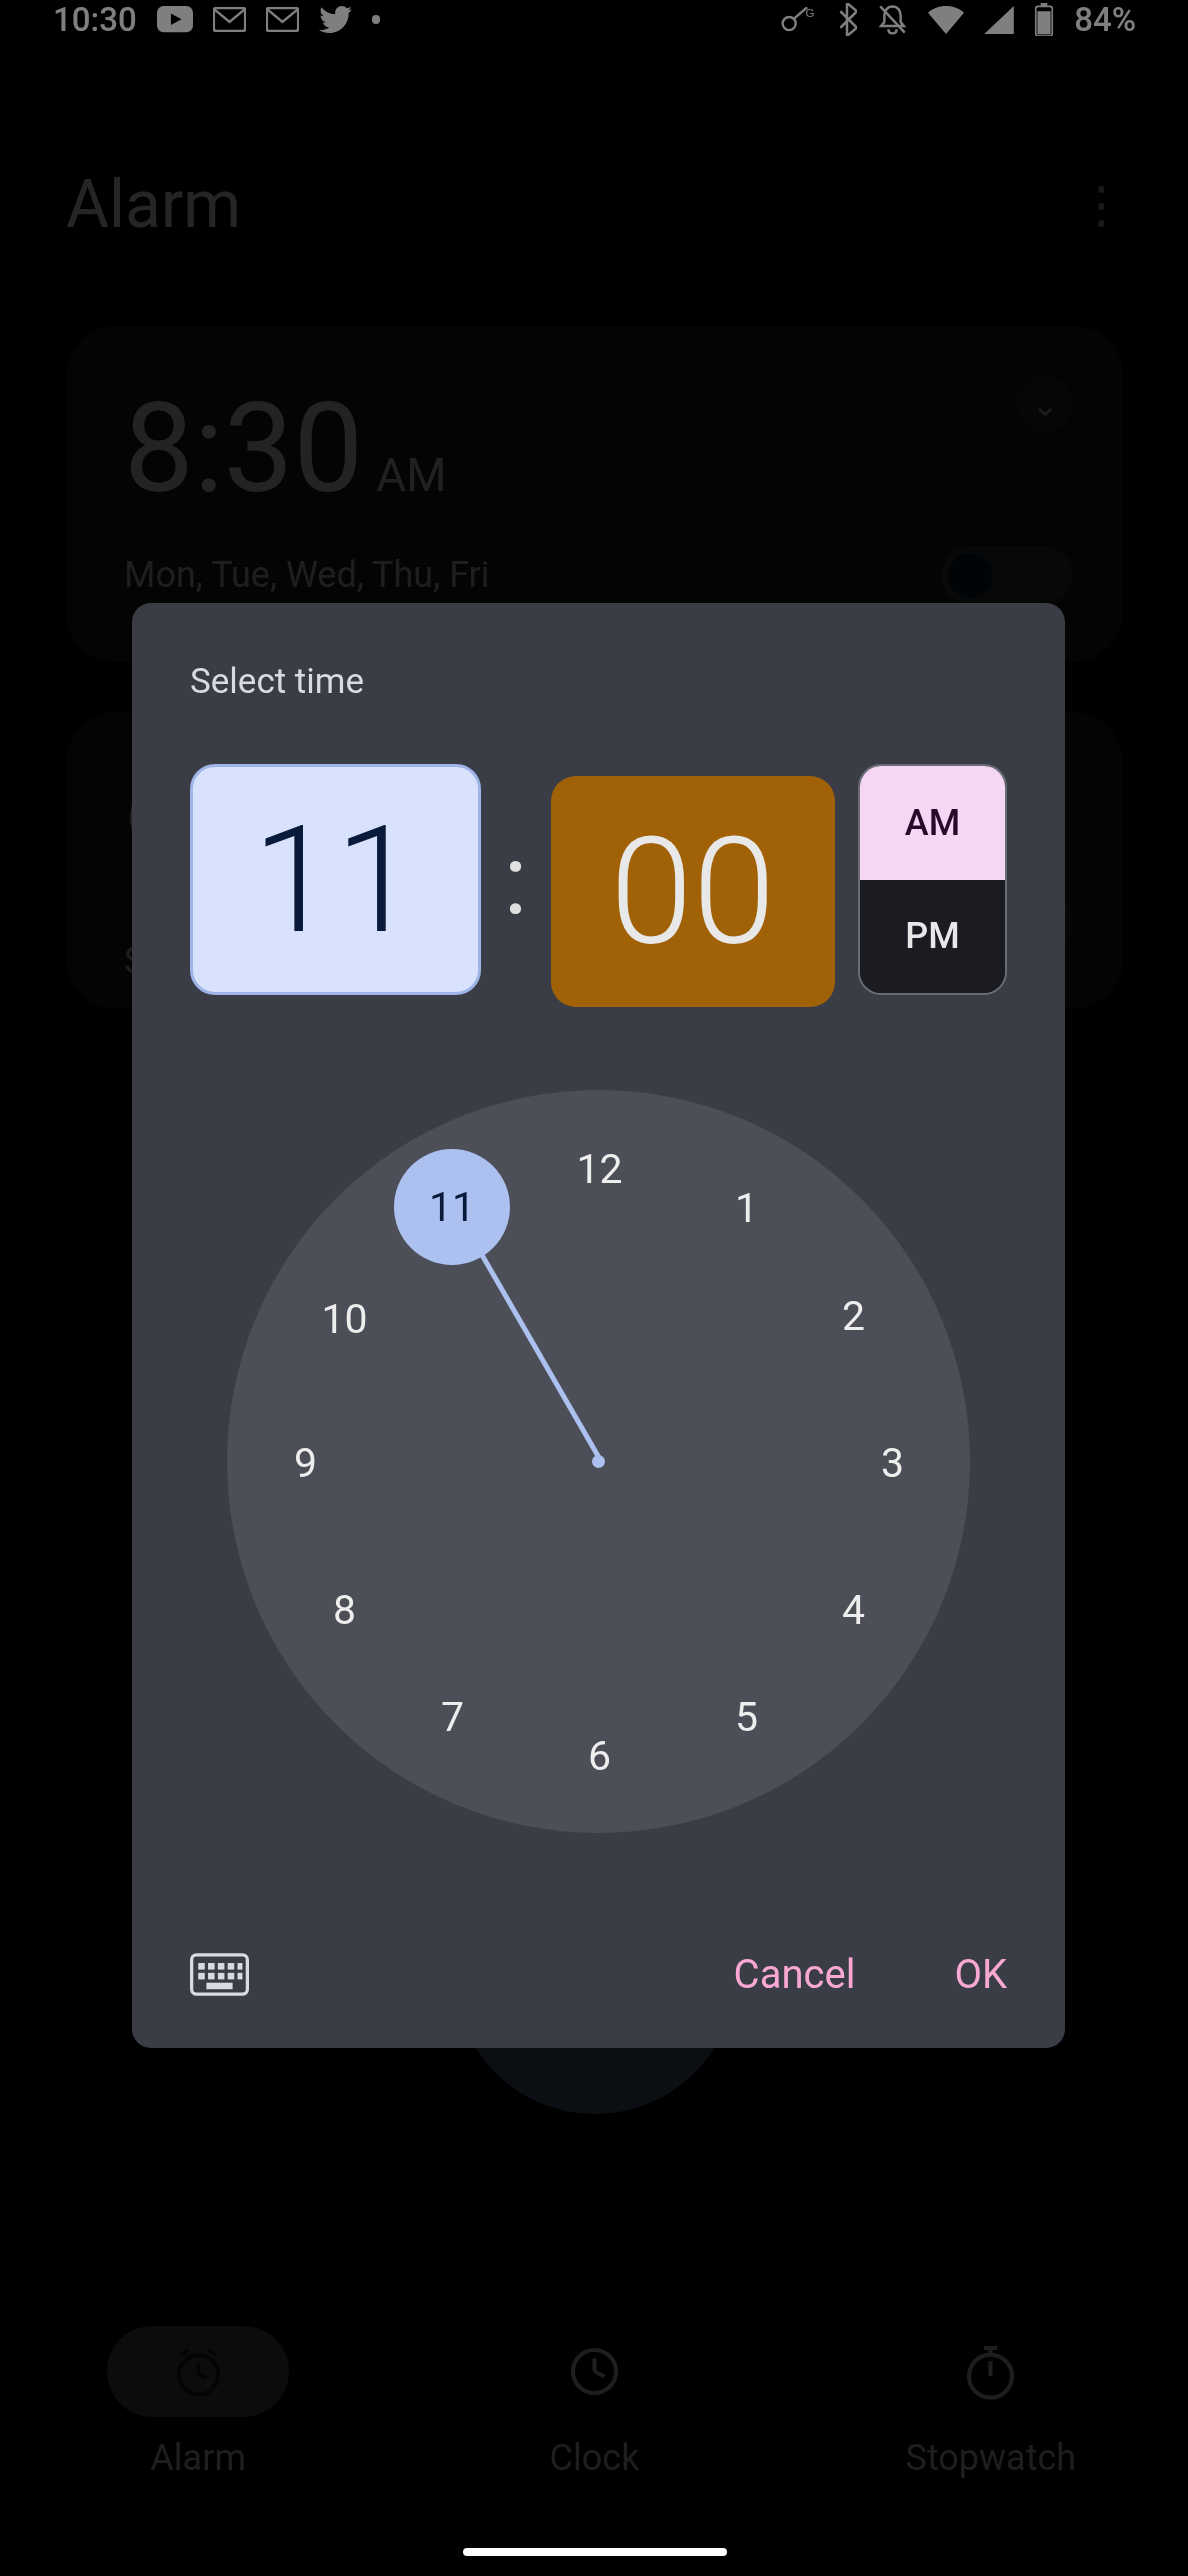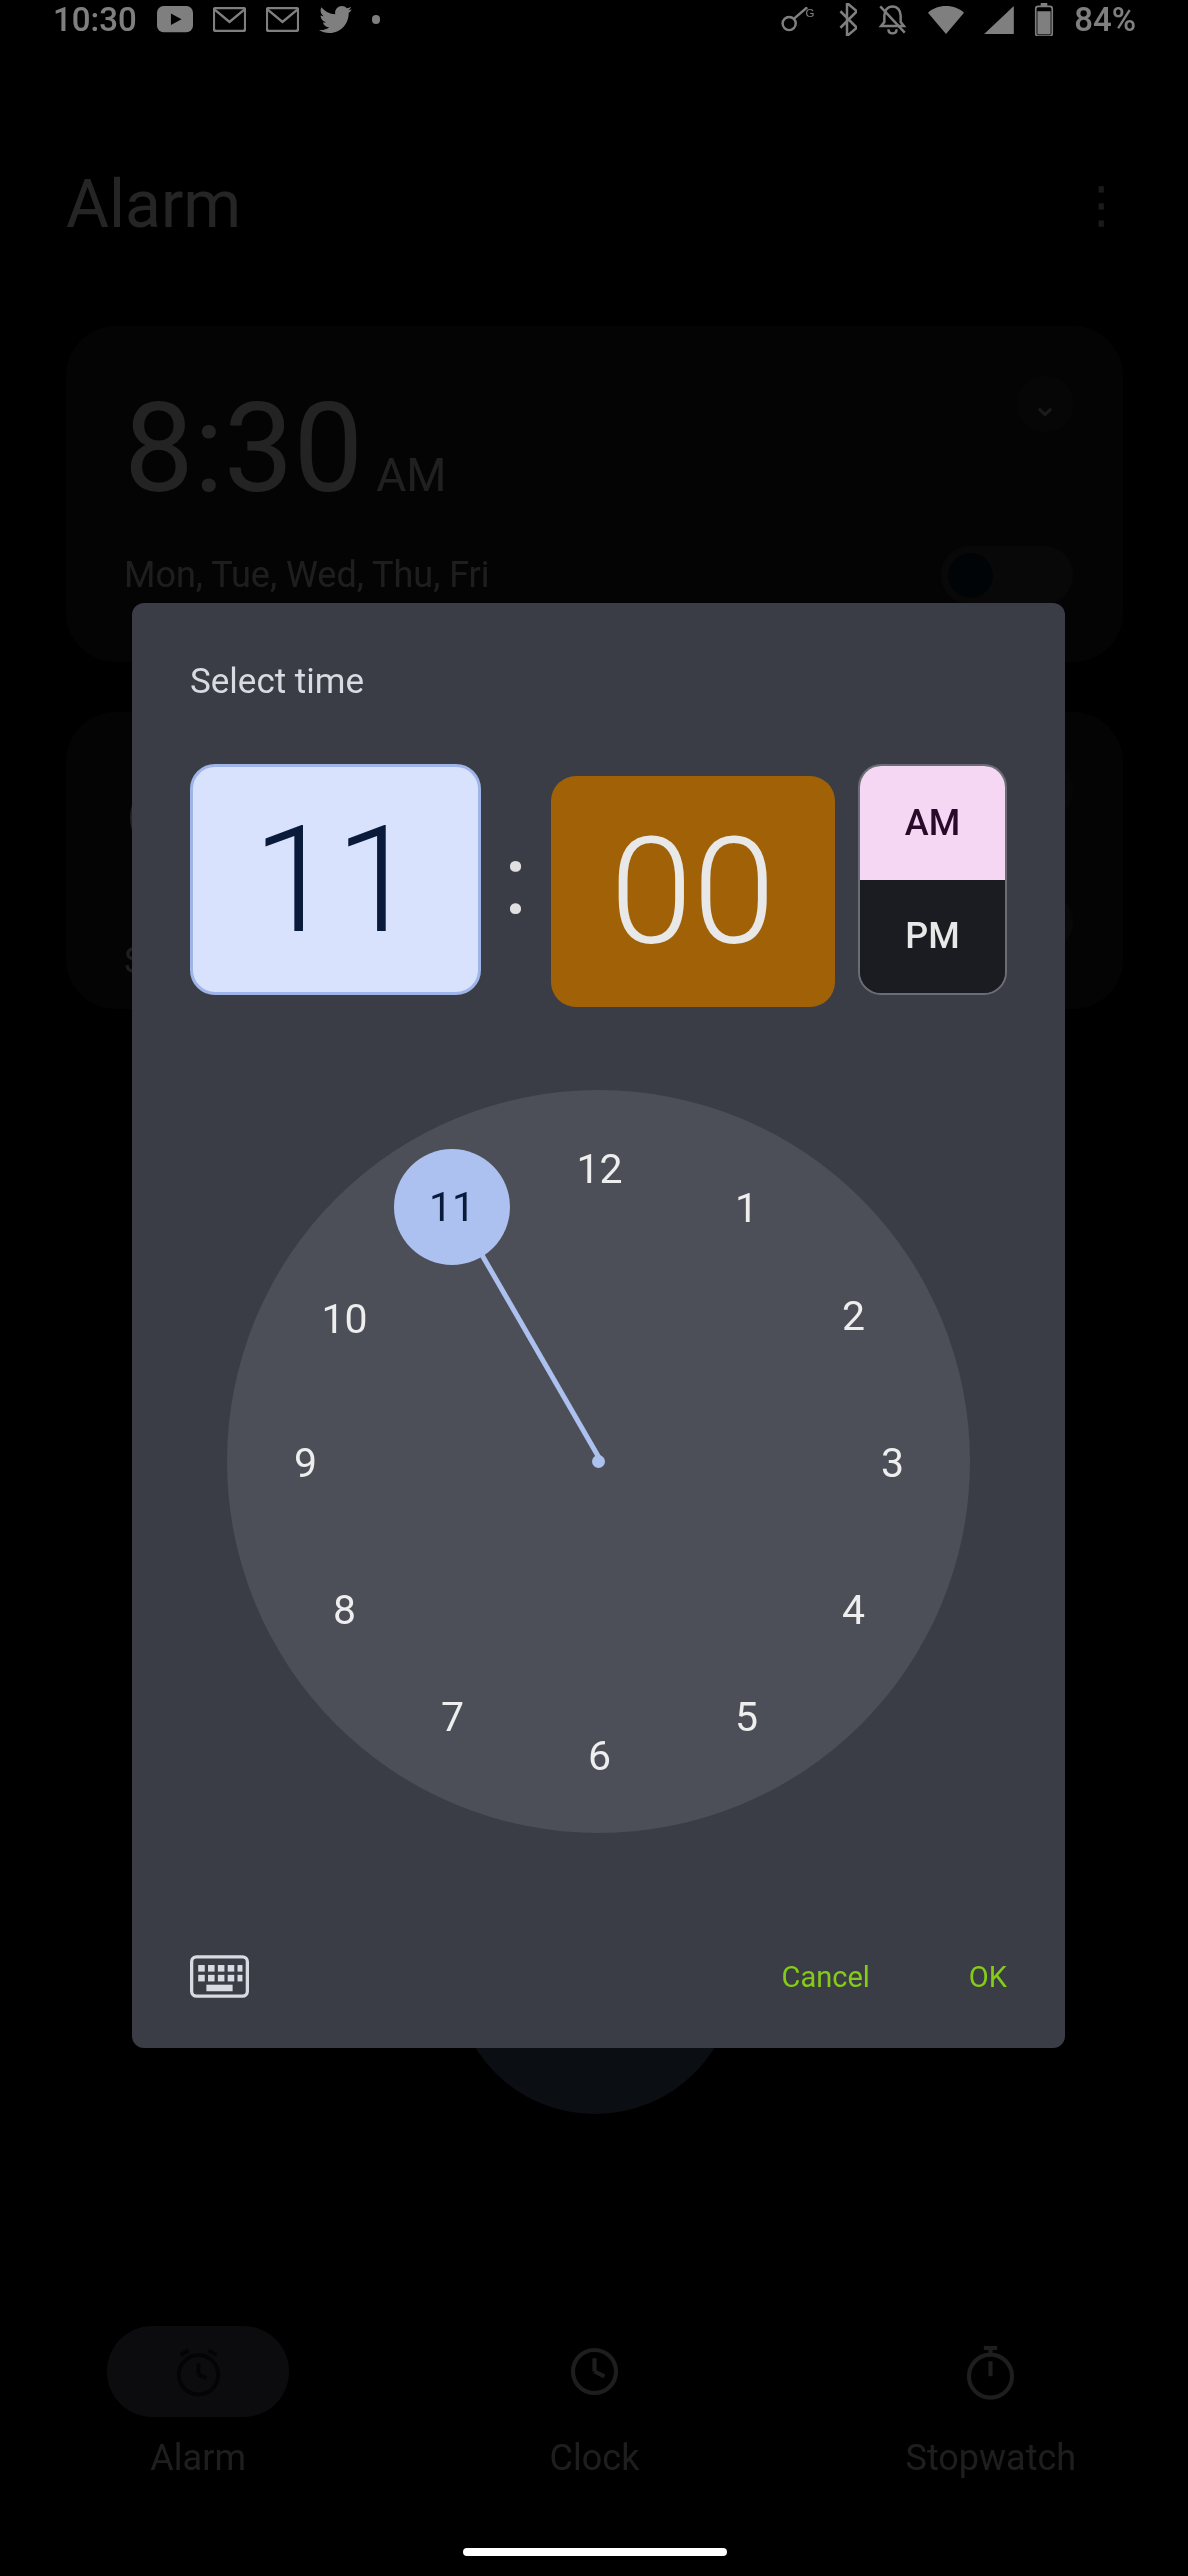--- a/index.html
+++ b/index.html
@@ -92,21 +92,21 @@
   
   .scrim{
     position:absolute; inset:0;
     background: rgba(0,0,0,0.5);
   }
   .modal{
     position:absolute;
     left:132px; right:124px;
     top:603px;
     background:#3a3d45;
-    border-radius:12px;
+    border-radius:19px;
     padding: 58px 58px 50px;
     height: 1445px;
   }
   .modal-title{ font-size:35px; color:#d8dbe2; margin-bottom:50px; }
 
   .time-row{ display:flex; align-items:center; gap:23px; }
   .time-box{
     flex:1;
     height:231px;
     border-radius:25px;
@@ -174,21 +174,21 @@
   }
 
   
   .action-row{
     position:absolute;
     left:58px; right:58px; bottom:50px;
     display:flex; align-items:center; justify-content:space-between;
   }
   .keyboard-btn{ font-size:46px; color:#d8dbe2; }
   .action-btns{ display:flex; gap:99px; }
-  .text-btn{ font-size:29px; color:#84cc16; font-weight:400; }
+  .text-btn{ font-size:40px; color:#f9a8d4; font-weight:400; }
 
   svg { display:block; }
 </style>
 </head>
 <body>
 
 <div class="status-bar">
   <div class="status-left">
     <span>10:30</span>
     <span class="status-icon">

